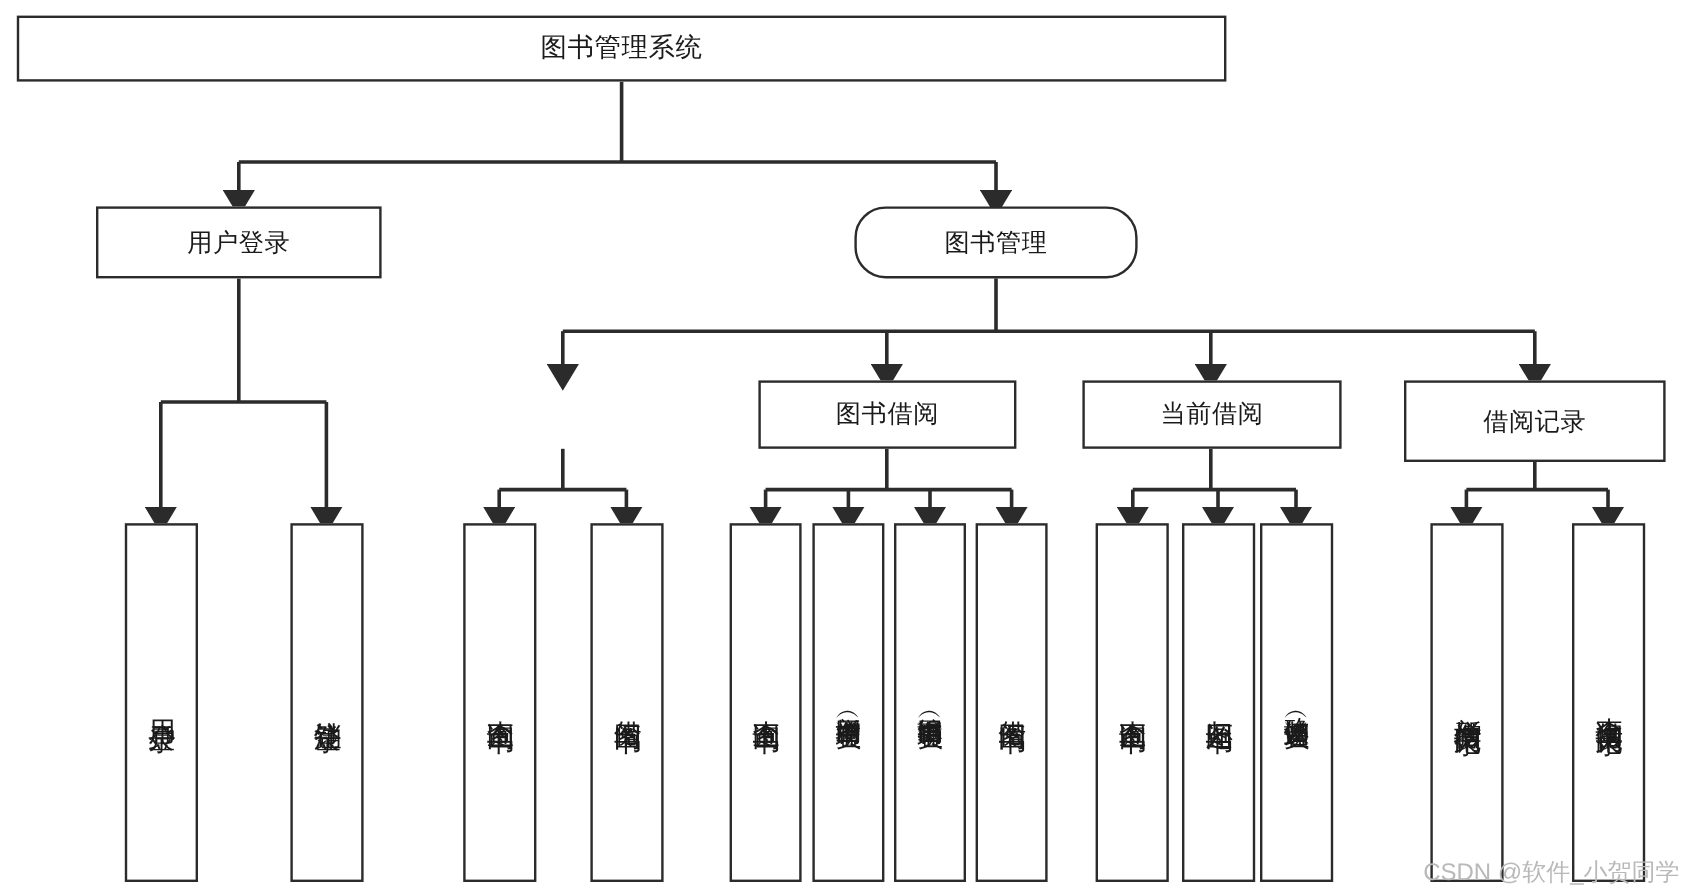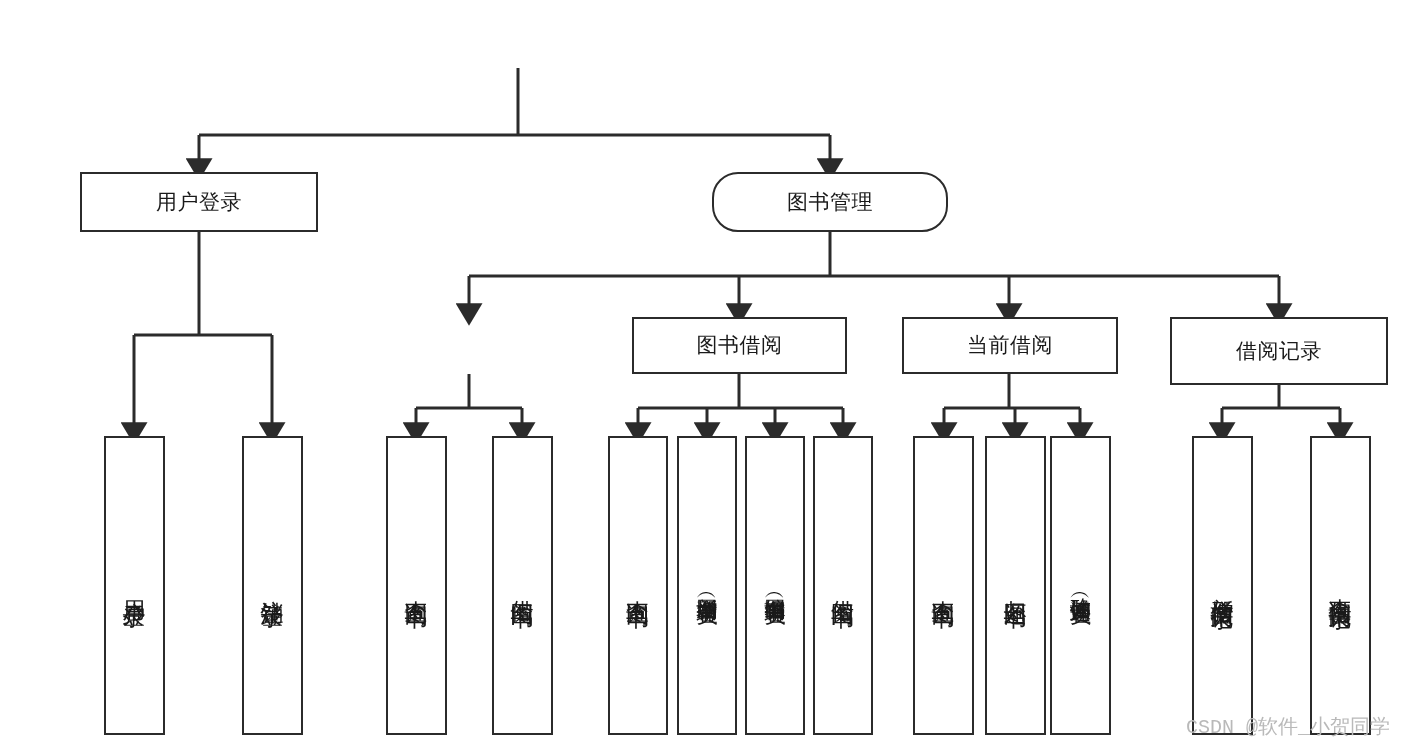--- a/index.html
+++ b/index.html
@@ -67,21 +67,21 @@
     font-size: 21px;
     letter-spacing: 1px;
   }
   #watermark {
     position: absolute;
     left: 1186px;
     top: 713px;
     font-size: 20px;
     color: #b9b9b9;
     white-space: nowrap;
-    font-family: Liberation Mono, monospace;
+    font-family: Liberation Sans, sans-serif;
     pointer-events: none;
   }
 </style>
 </head>
 <body>
 
 <div id="diagram-root">
 
   <svg id="diagram-svg" viewBox="0 0 1405 747" aria-hidden="true">
     <defs>
@@ -126,20 +126,23 @@
       <path d="M1015,408 L1015,430" marker-end="url(#arrowhead)"></path>
       <path d="M1080,408 L1080,430" marker-end="url(#arrowhead)"></path>
 
       <path d="M1279,374 L1279,408"></path>
       <path d="M1222,408 L1340,408"></path>
       <path d="M1222,408 L1222,430" marker-end="url(#arrowhead)"></path>
       <path d="M1340,408 L1340,430" marker-end="url(#arrowhead)"></path>
     </g>
   </svg>
 
+  <div class="node horiz root" style="left:14px; top:13px; width:1008px; height:55px;">
+    <span class="node-label">图书管理系统</span>
+  </div>
 
   <div class="node horiz" style="left:80px; top:172px; width:238px; height:60px;">
     <span class="node-label">用户登录</span>
   </div>
   <div class="node horiz" style="left:712px; top:172px; width:236px; height:60px;border-radius:26px;">
     <span class="node-label">图书管理</span>
   </div>
 
   <div class="node horiz" style="left:632px; top:317px; width:215px; height:57px;">
     <span class="node-label">图书借阅</span>

